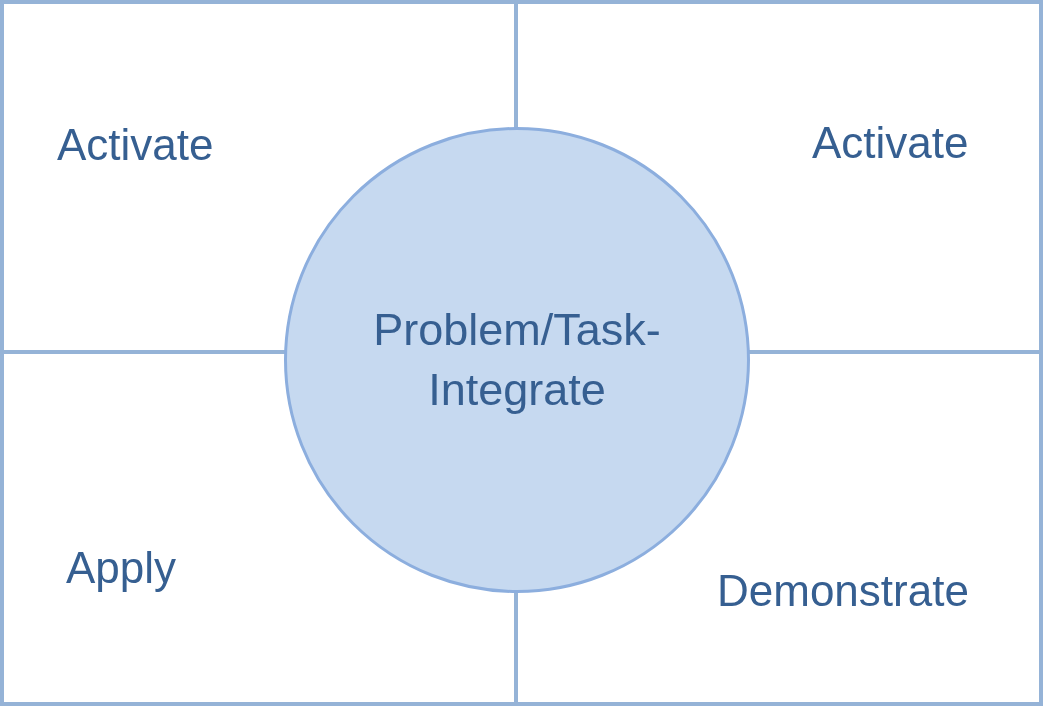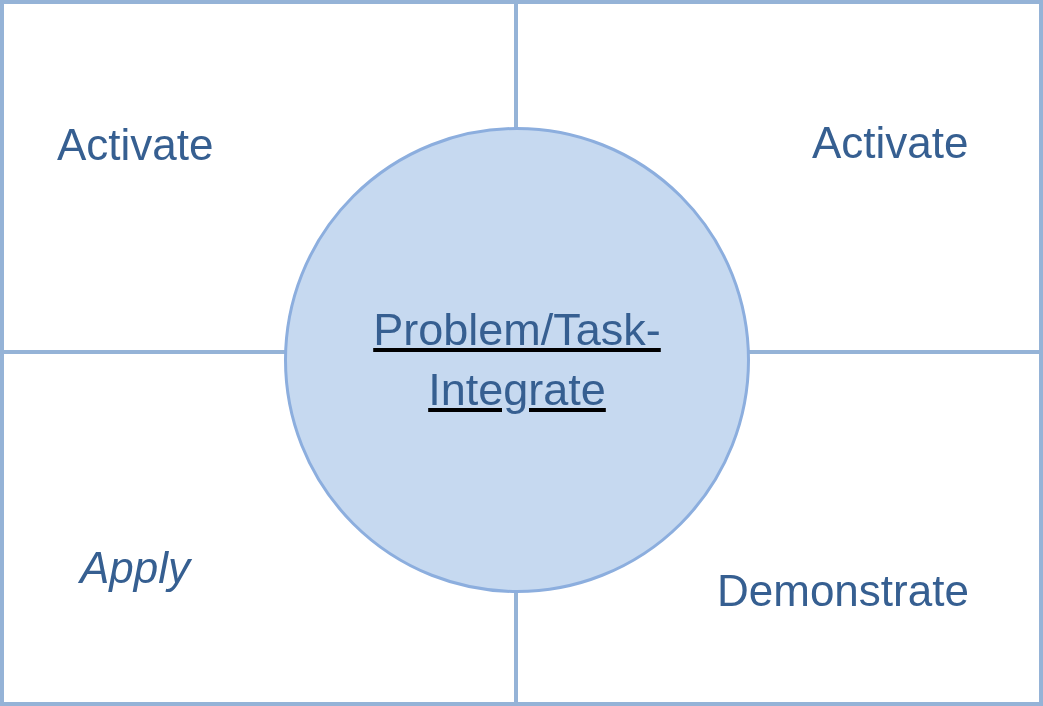--- a/index.html
+++ b/index.html
@@ -49,40 +49,39 @@
     height: 466px;
     border-radius: 50%;
     background: var(--circle-fill);
     border: 3px solid var(--circle-stroke);
     z-index: 2;
     display: flex;
     flex-direction: column;
     align-items: center;
     justify-content: center;
     text-align: center;
-    text-decoration: underline;
   }
   .center-circle .line {
     display: block;
     font-size: 45px;
     line-height: 60px;
     color: var(--text);
     white-space: nowrap;
   }
   .quad-label {
     position: absolute;
     font-size: 44px;
     line-height: 50px;
     color: var(--text);
     white-space: nowrap;
     z-index: 1;
   }
   .quad-label.tl { left: 53px;  top: 116px; }
   .quad-label.tr { left: 808px; top: 114px; }
-  .quad-label.bl { left: 76px;  top: 539px; font-style: italic; }
+  .quad-label.bl { left: 62px;  top: 539px; }
   .quad-label.br { left: 713px; top: 562px; }
 </style>
 </head>
 <body>
 
 <div class="canvas">
 
   <div class="vline"></div>
   <div class="hline"></div>
 

